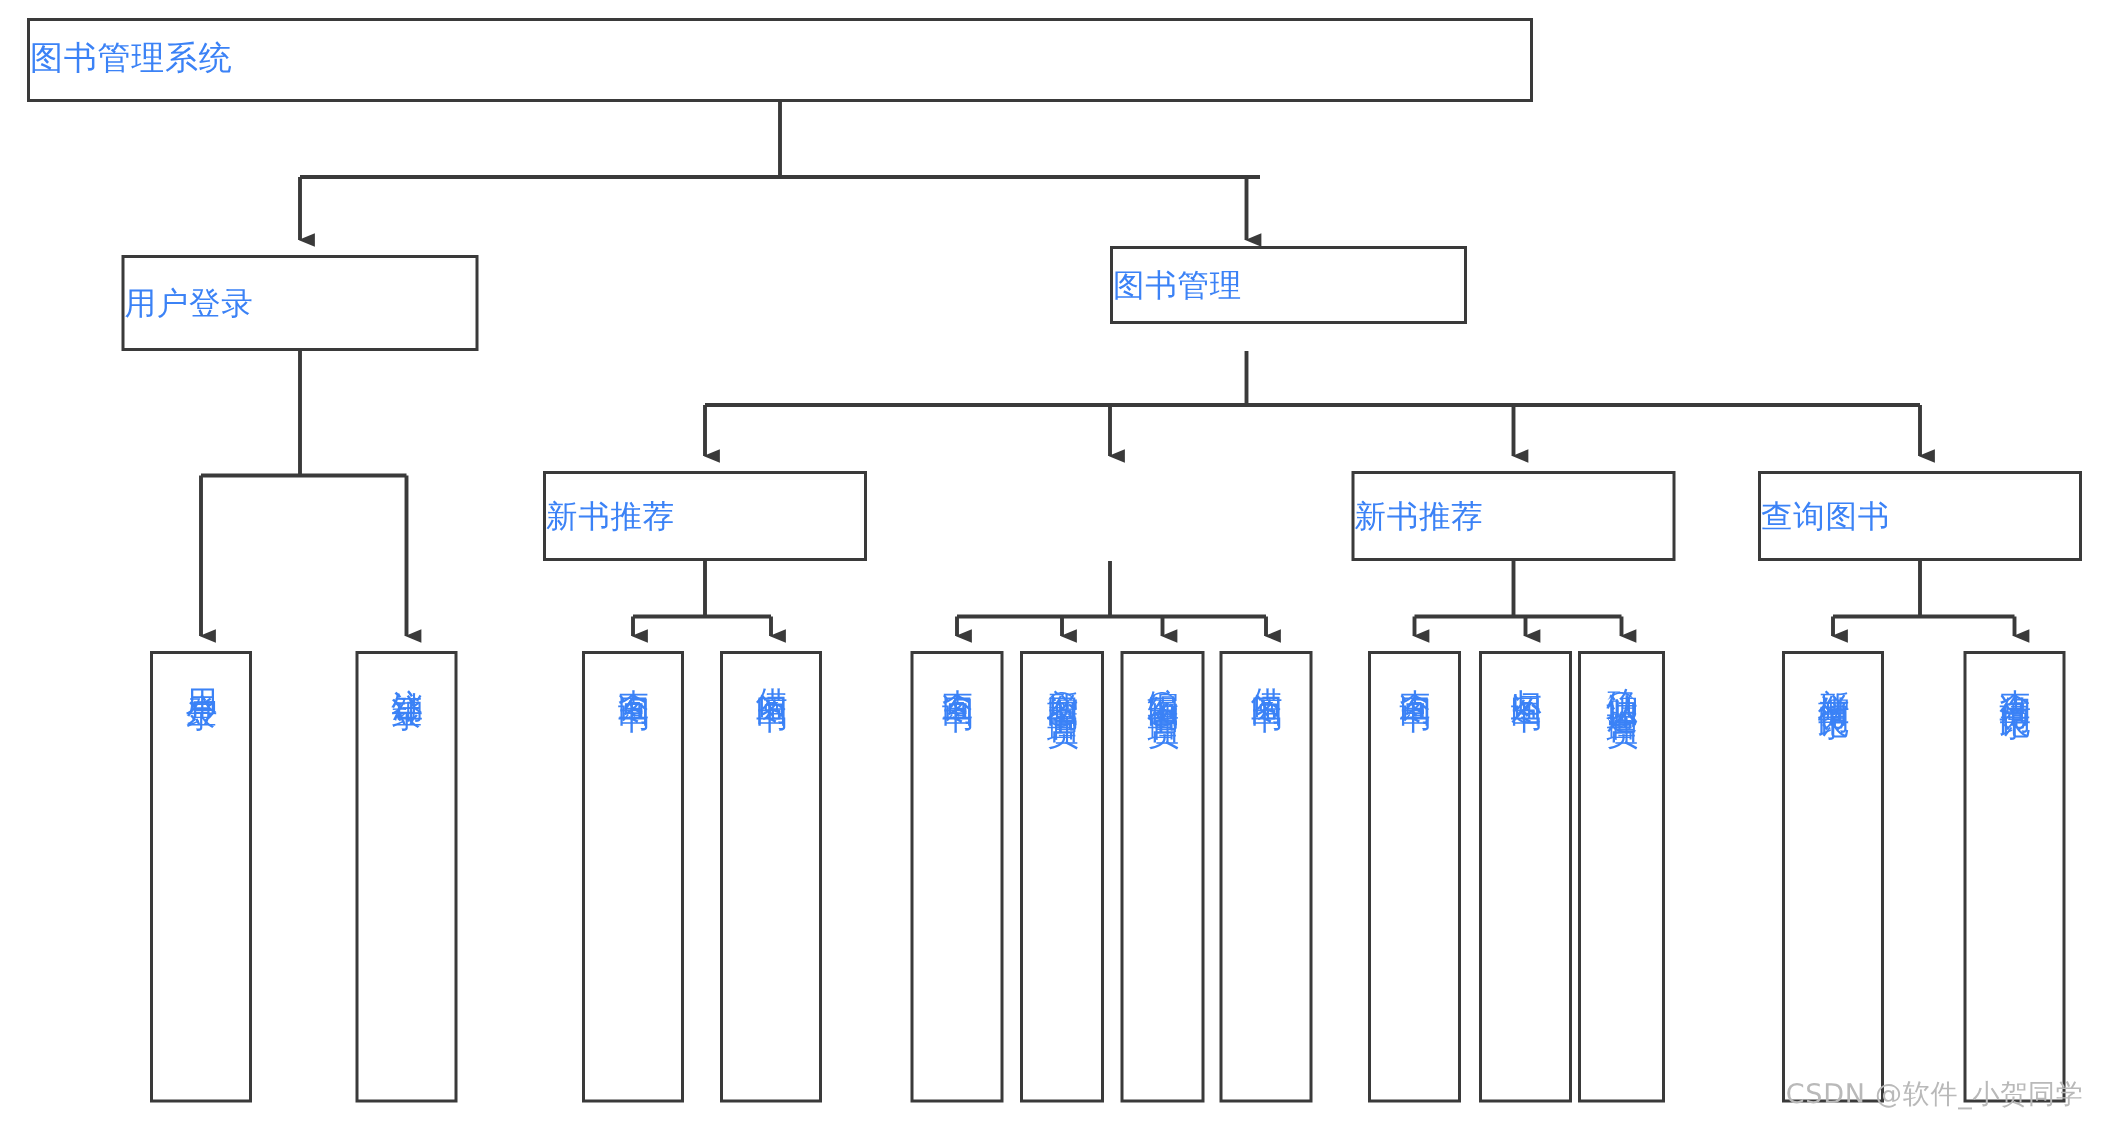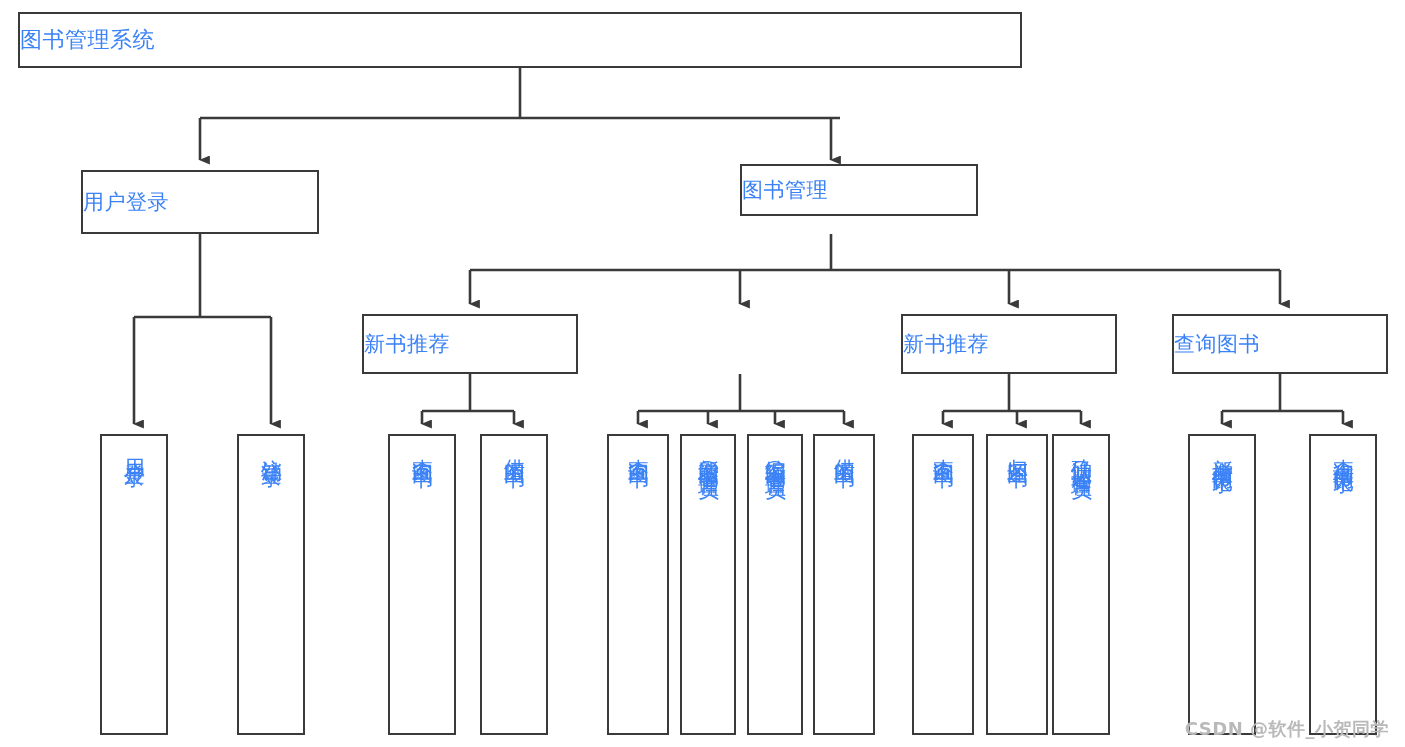--- a/index.html
+++ b/index.html
@@ -57,21 +57,20 @@
   .node.root .label { font-size: 22px; }
   .watermark {
     position: absolute;
     right: 16px;
     bottom: 6px;
     font-size: 18px;
     color: #b9b9b9;
     white-space: nowrap;
     letter-spacing: 0.5px;
     pointer-events: none;
-    font-weight: bold;
   }
 </style>
 </head>
 <body>
 
 <div id="canvas">
 
   <svg id="wires" viewBox="0 0 1405 747" xmlns="http://www.w3.org/2000/svg">
     <defs>
       <marker id="arrow" viewBox="0 0 10 12" refX="5" refY="11" markerWidth="9" markerHeight="11" orient="auto-start-reverse" markerUnits="userSpaceOnUse">

